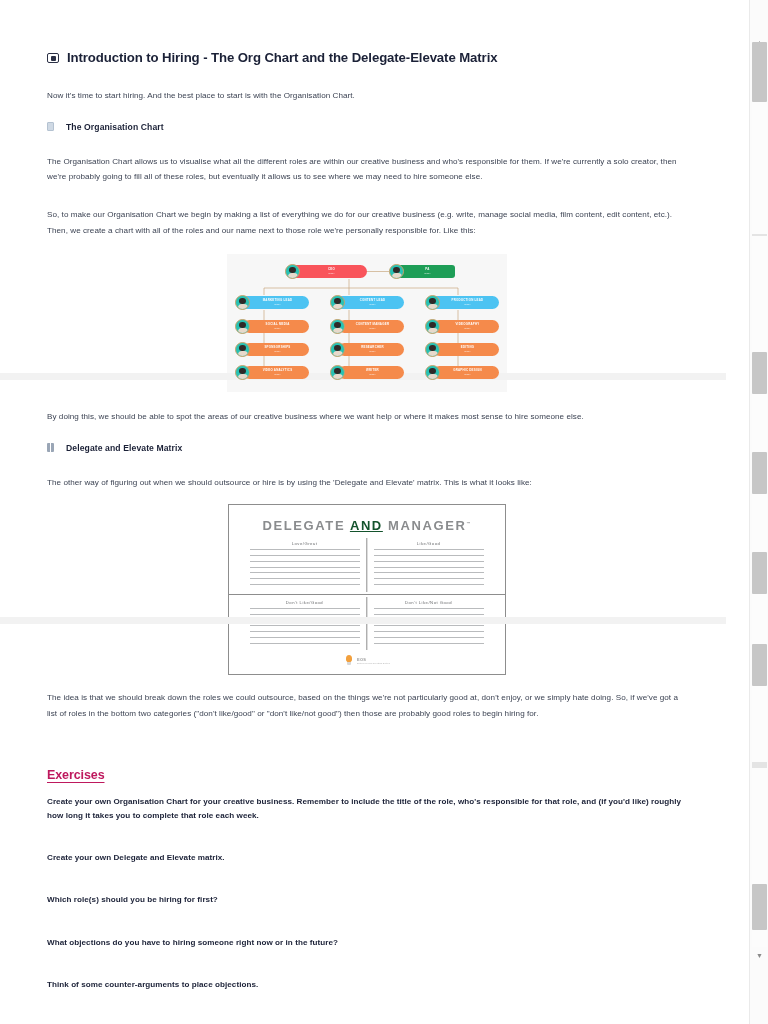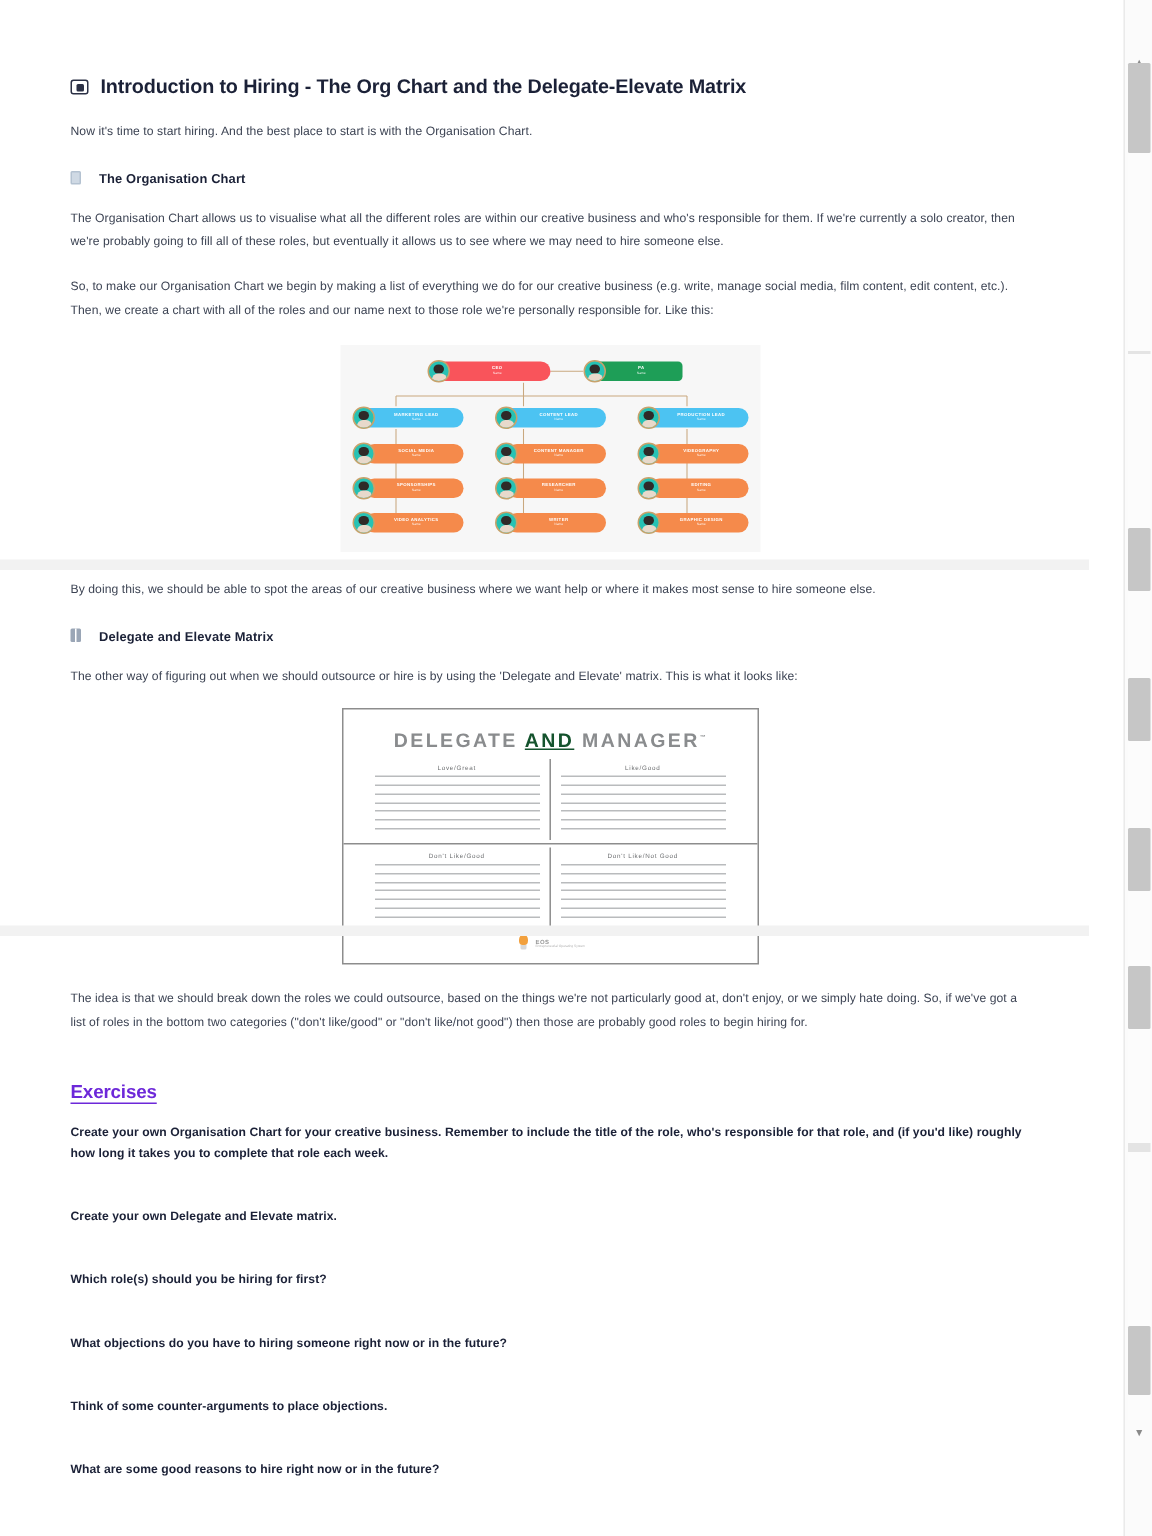--- a/index.html
+++ b/index.html
@@ -62,21 +62,21 @@
     left: 3px; top: 2.4px;
     width: 4.5px; height: 4.5px;
     background: #2b3045;
     border-radius: 1px;
   }
 
   p.body {
     font-size: 8.1px;
     line-height: 1.95;
     color: #3c4353;
-    margin: 14px 0 0 0;
+    margin: 22px 0 0 0;
     letter-spacing: .05px;
   }
 
   h2.sub {
     font-size: 8.6px;
     font-weight: bold;
     color: #1b2137;
     margin: 18px 0 0 0;
     display: flex;
     align-items: center;
@@ -232,22 +232,22 @@
     content:""; position:absolute; left:4px; top:8px;
     width:4px;height:3px;background:#d8d8d8;border-radius:0 0 1px 1px;
   }
   .logo-txt { font-size:4px; color:#9a9a9a; font-weight:bold; letter-spacing:.3px; }
   .logo-sub { font-size:2.2px; color:#b5b5b5; }
 
   
   h2.exercises {
     font-size: 12.5px;
     font-weight: bold;
-    color: #6d28d9;
-    margin: 31px 0 0 0;
+    color: #be185d;
+    margin: 46px 0 0 0;
     text-decoration: underline;
     text-underline-offset: 2.5px;
     letter-spacing: -0.1px;
   }
   p.exercise {
     font-size: 8.1px;
     line-height: 1.75;
     font-weight: bold;
     color: #1b2137;
     margin: 13px 0 0 0;

